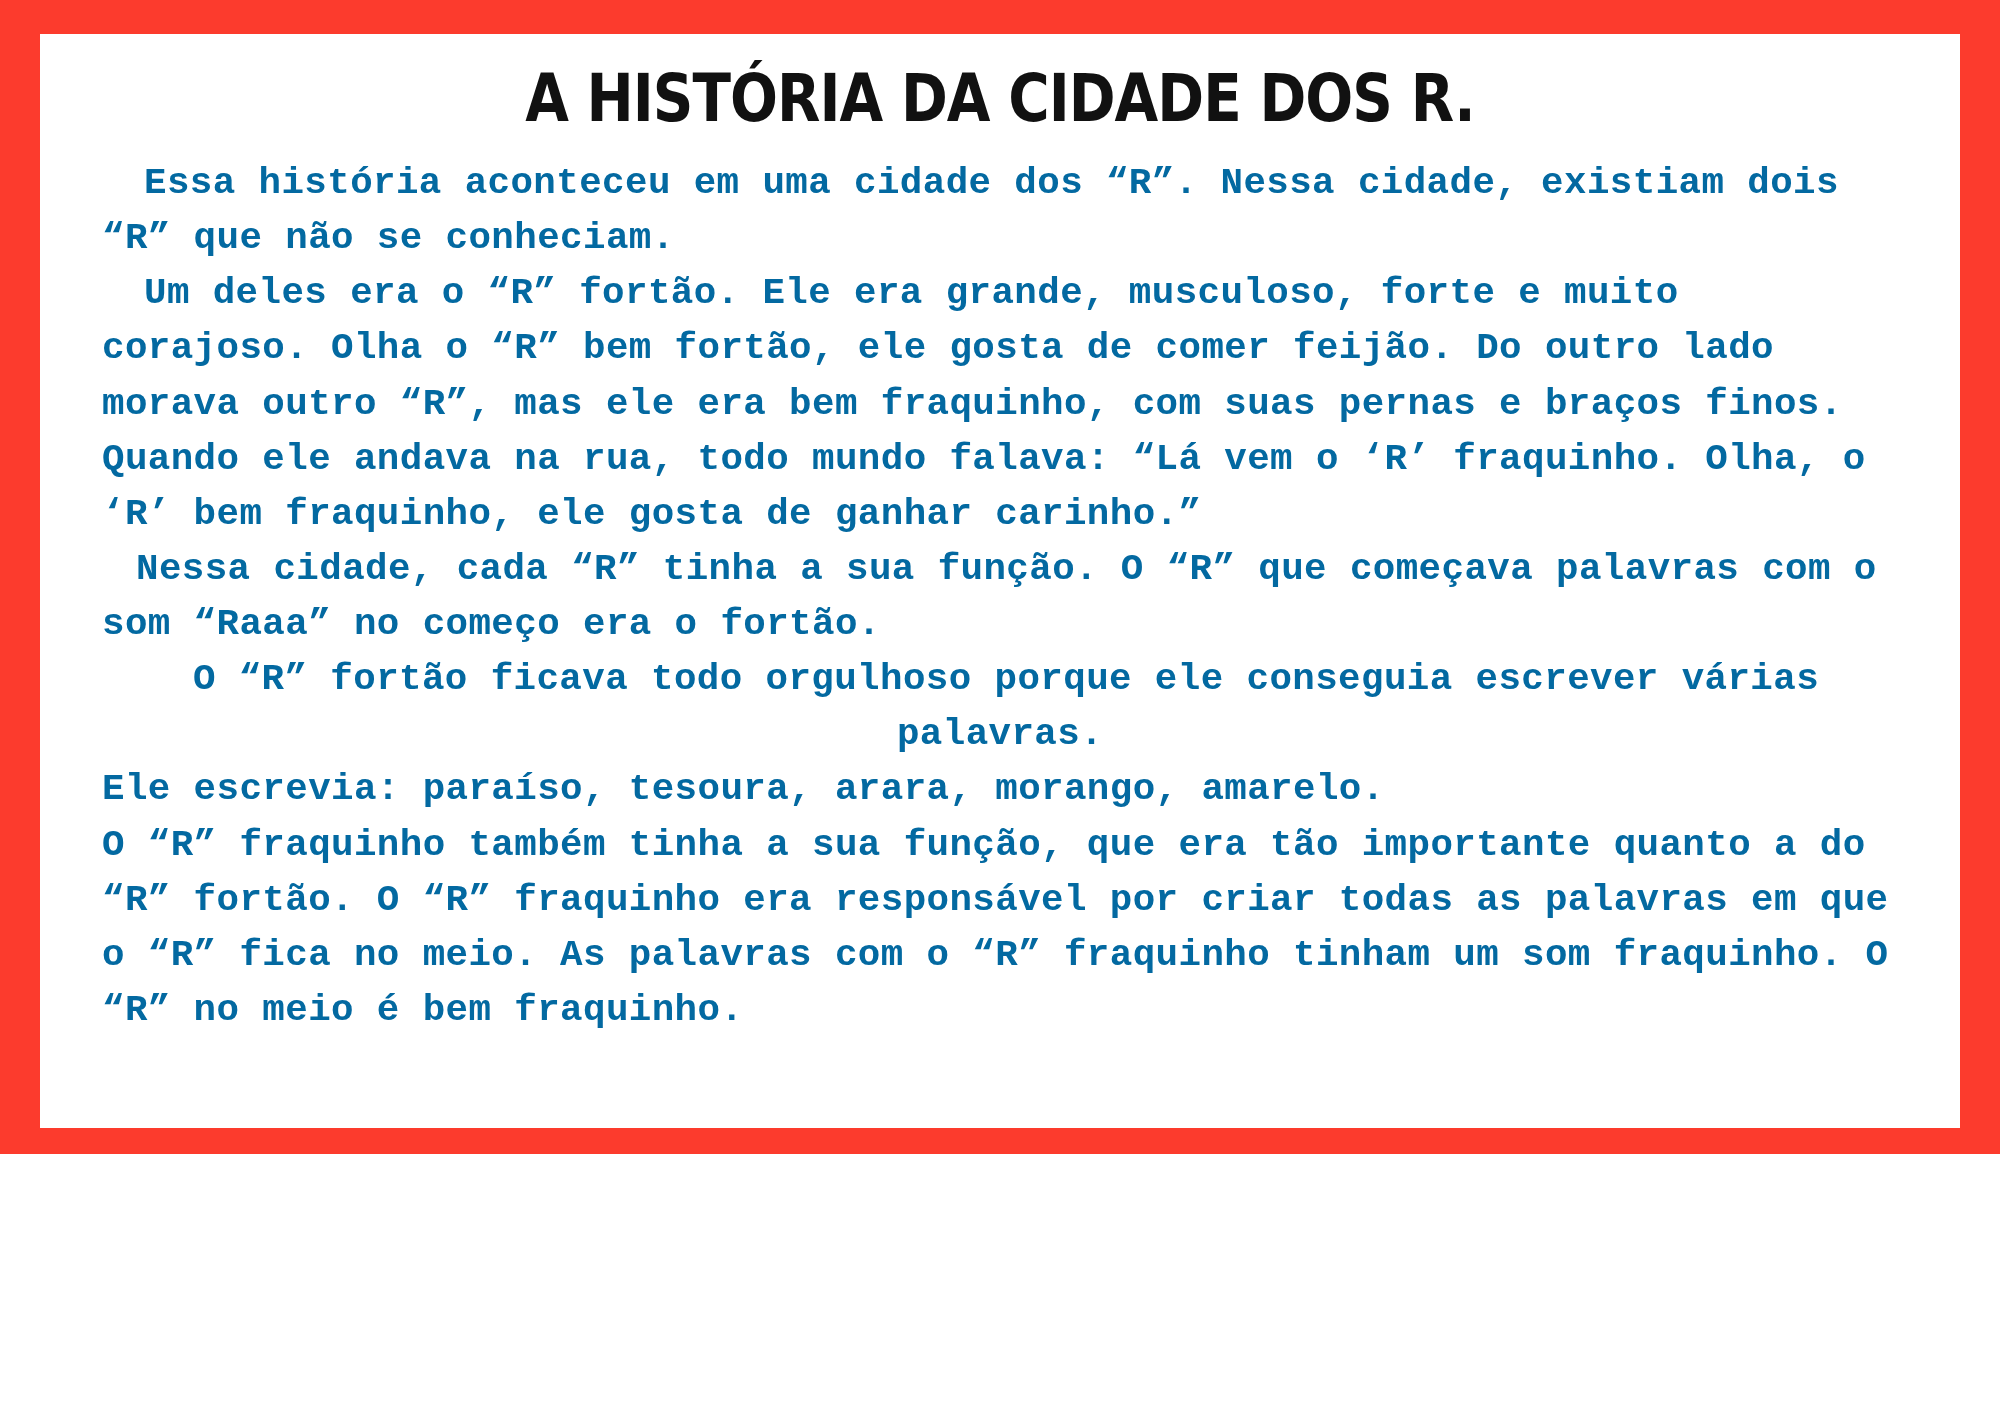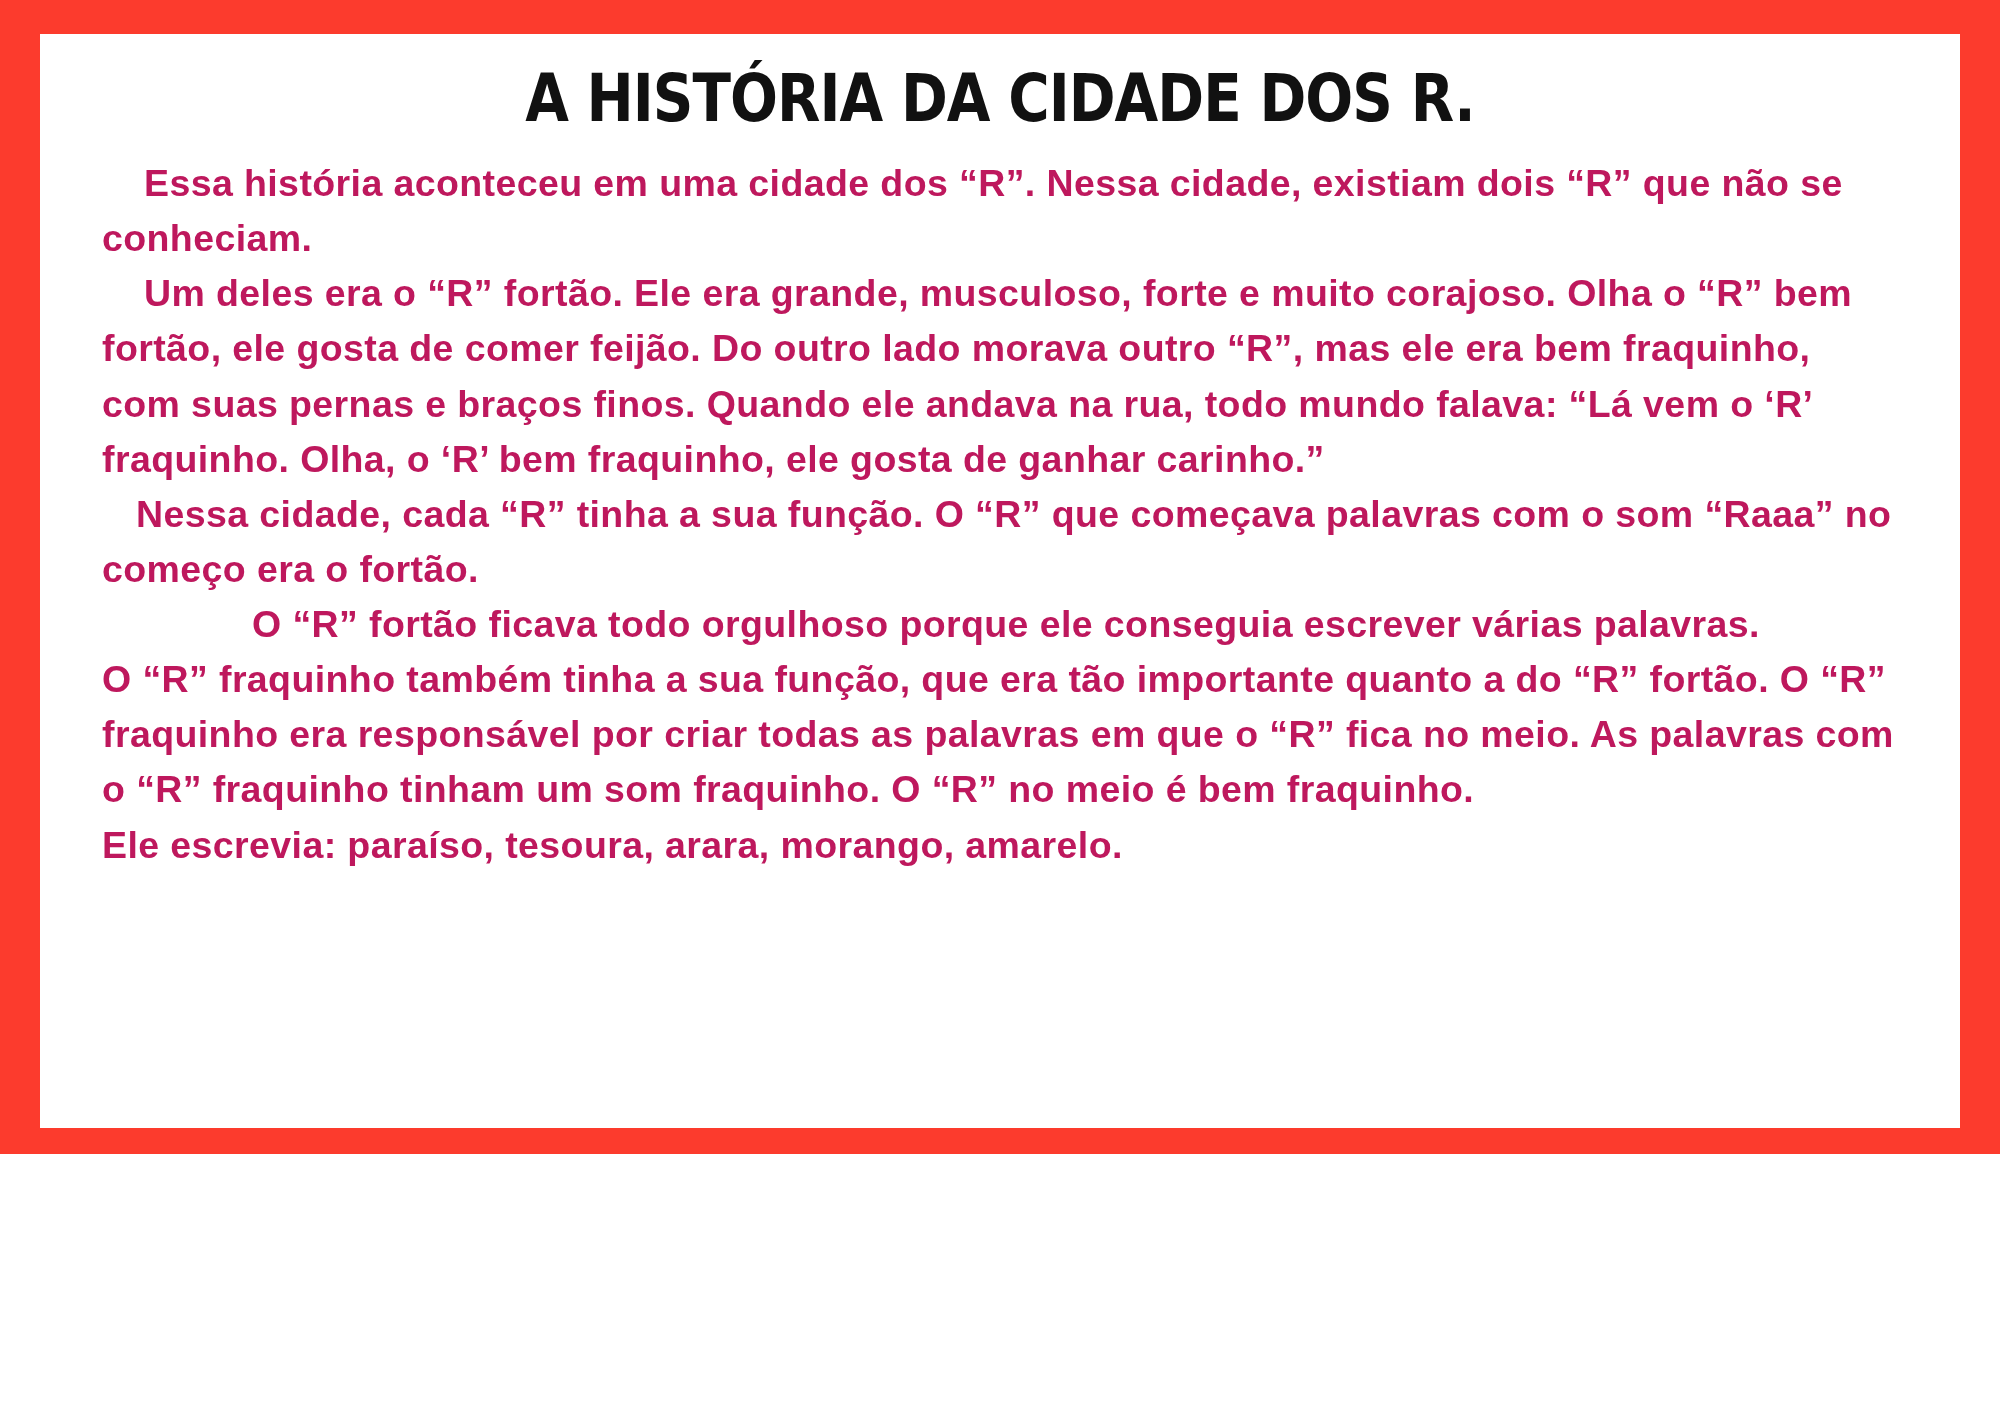--- a/index.html
+++ b/index.html
@@ -37,25 +37,25 @@
     font-size: 66px;
     letter-spacing: -1px;
     line-height: 1.0;
     color: #111111;
     margin: 6px 0 14px 0;
     text-transform: uppercase;
     font-stretch: condensed;
     transform: scaleX(0.95);
   }
   .body-text {
-    font-family: Liberation Sans, sans-serif;
+    font-family: Liberation Mono, monospace;
     font-weight: bold;
     font-size: 37.5px;
     line-height: 1.47;
-    color: #be185d;
+    color: #0369a1;
     letter-spacing: 0.4px;
     margin-top: 24px;
   }
   .para {
     margin: 0;
     padding: 0;
     text-align: left;
   }
   .para.ind-lg { text-indent: 42px; }
   .para.ind-md { text-indent: 34px; }
@@ -68,18 +68,18 @@
 <div class="page">
   <div class="sheet">
 
     <h1 class="doc-title">A HISTÓRIA DA CIDADE DOS R.</h1>
 
     <div class="body-text">
       <p class="para ind-lg">Essa história aconteceu em uma cidade dos “R”. Nessa cidade, existiam dois “R” que não se conheciam.</p>
       <p class="para ind-lg">Um deles era o “R” fortão. Ele era grande, musculoso, forte e muito corajoso. Olha o “R” bem fortão, ele gosta de comer feijão. Do outro lado morava outro “R”, mas ele era bem fraquinho, com suas pernas e braços finos. Quando ele andava na rua, todo mundo falava: “Lá vem o ‘R’ fraquinho. Olha, o ‘R’ bem fraquinho, ele gosta de ganhar carinho.”</p>
       <p class="para ind-md">Nessa cidade, cada “R” tinha a sua função. O “R” que começava palavras com o som “Raaa” no começo era o fortão.</p>
       <p class="para ind-xs">O “R” fortão ficava todo orgulhoso porque ele conseguia escrever várias palavras.</p>
+      <p class="para ind-none">Ele escrevia: paraíso, tesoura, arara, morango, amarelo.</p>
       <p class="para ind-none">O “R” fraquinho também tinha a sua função, que era tão importante quanto a do “R” fortão. O “R” fraquinho era responsável por criar todas as palavras em que o “R” fica no meio. As palavras com o “R” fraquinho tinham um som fraquinho. O “R” no meio é bem fraquinho.</p>
-      <p class="para ind-none">Ele escrevia: paraíso, tesoura, arara, morango, amarelo.</p>
     </div>
 
   </div>
 </div>
 
 </body></html>

